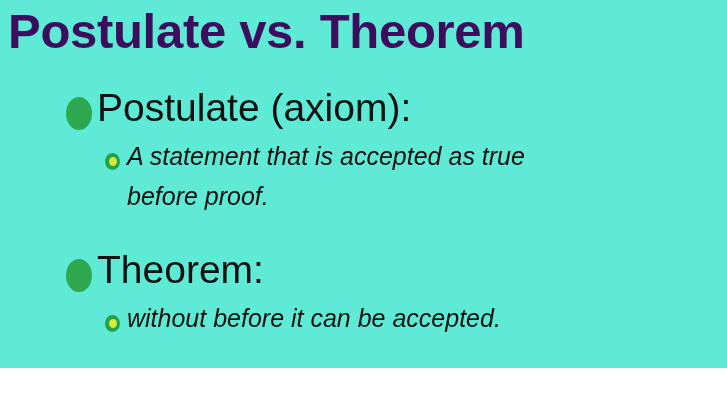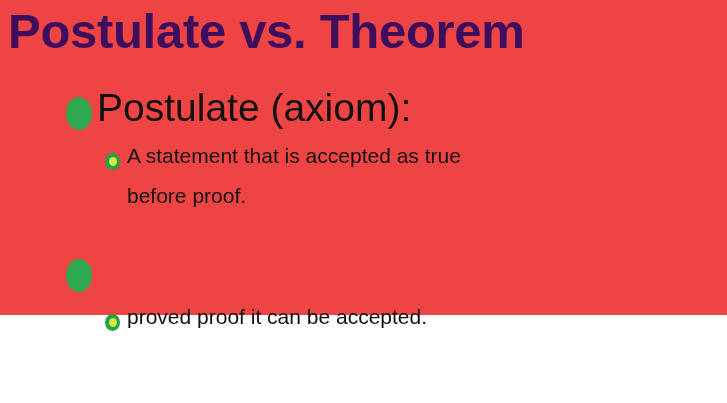--- a/index.html
+++ b/index.html
@@ -10,22 +10,22 @@
     width: 727px;
     height: 403px;
     background: #ffffff;
     font-family: "Liberation Sans", sans-serif;
     overflow: hidden;
   }
 
   .slide {
     position: relative;
     width: 727px;
-    height: 315px;
-    background: #ef4444;
+    height: 368px;
+    background: #5eead4;
     box-sizing: border-box;
   }
 
   
   .slide-title {
     position: absolute;
     left: 8px;
     top: 2px;
     width: 700px;
     font-size: 49px;
@@ -89,23 +89,24 @@
     position: absolute;
     left: 3.5px;
     top: 4px;
     width: 8px;
     height: 9px;
     border-radius: 50%;
     background: #d6e83a;
   }
   .lvl2 .lvl2-text {
     display: block;
-    font-size: 21px;
+    font-size: 25px;
     line-height: 40px;
     color: #111111;
+    font-style: italic;
   }
   .lvl2 .lvl2-line {
     display: block;
     white-space: nowrap;
   }
 
   
   .group + .group {
     margin-top: 30px;
   }
@@ -133,25 +134,26 @@
           <span class="lvl2-line">before proof.</span>
         </span>
       </div>
 
     </div>
 
     <div class="group">
 
       <div class="lvl1">
         <span class="bullet-dot"></span>
+        <span class="lvl1-text">Theorem:</span>
       </div>
 
       <div class="lvl2">
         <span class="bullet-ring"></span>
         <span class="lvl2-text">
-          <span class="lvl2-line">proved proof it can be accepted.</span>
+          <span class="lvl2-line">without before it can be accepted.</span>
         </span>
       </div>
 
     </div>
 
   </div>
 </div>
 
 </body></html>

